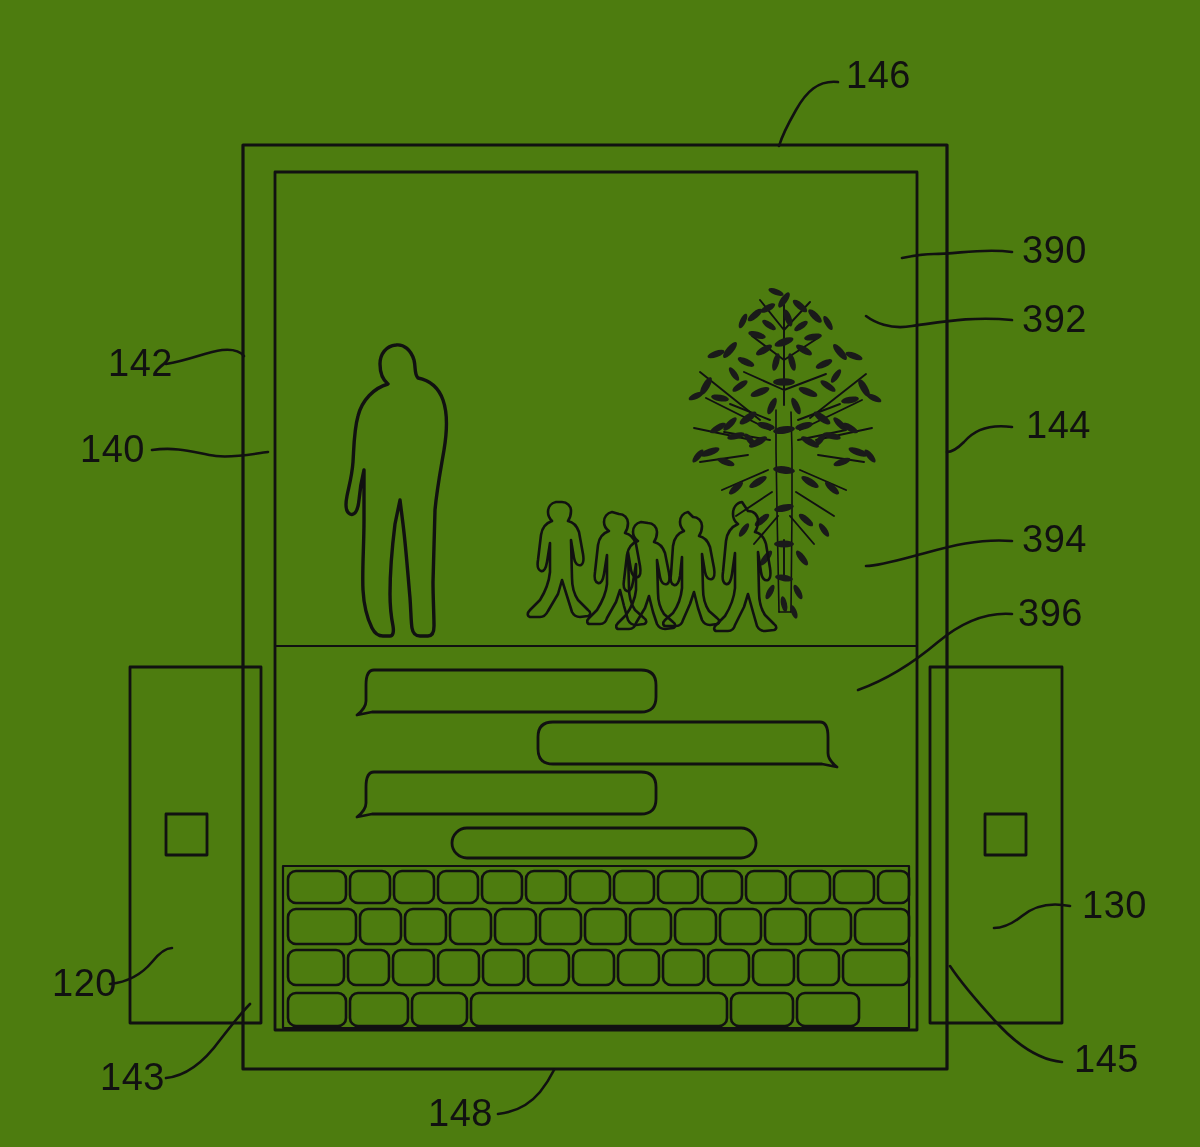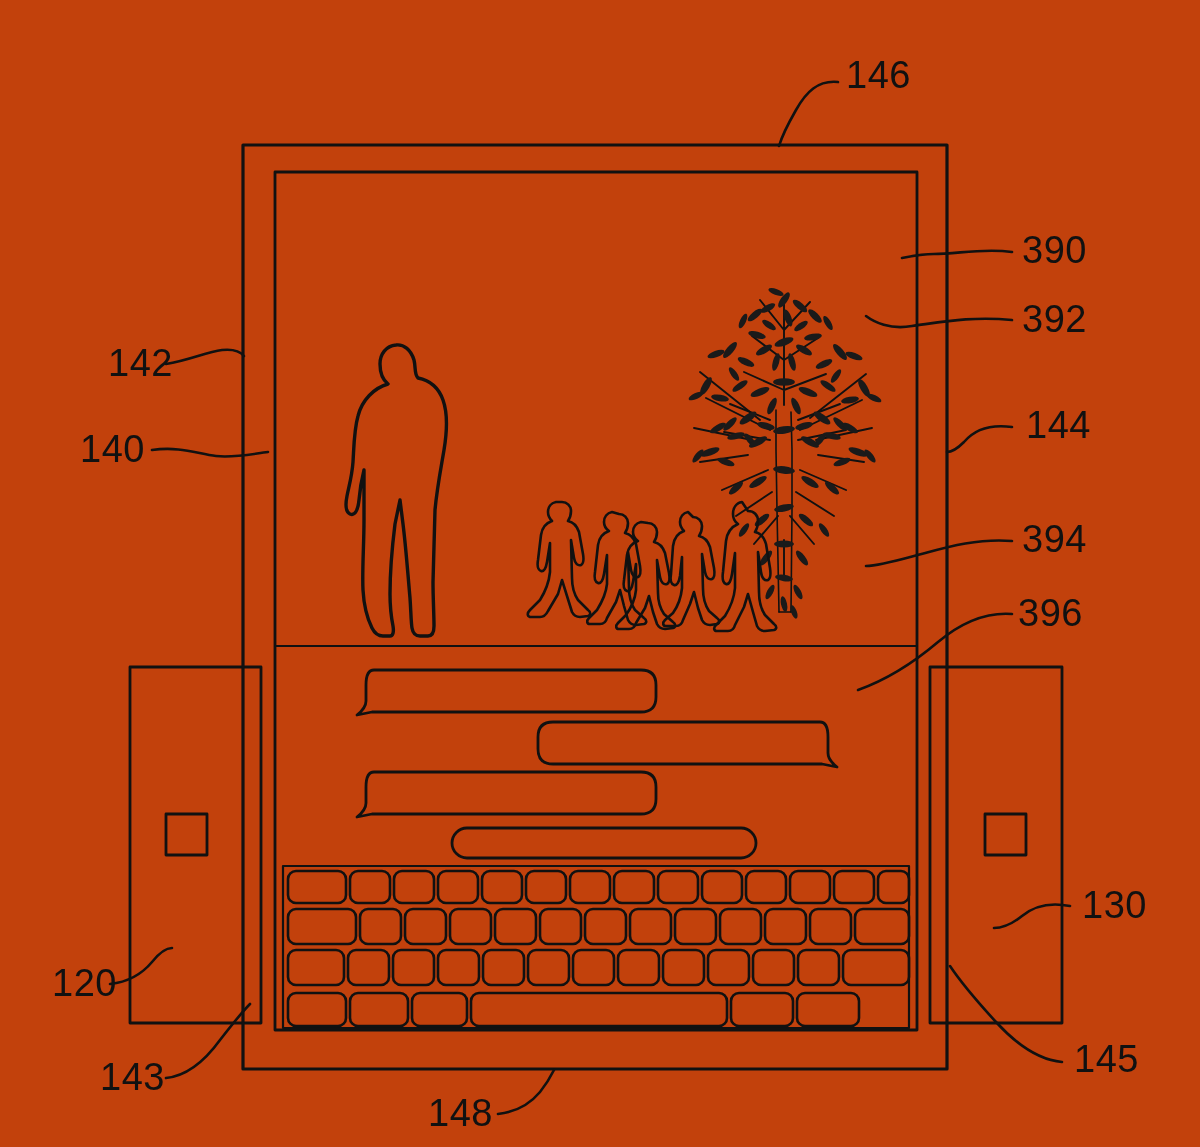--- a/index.html
+++ b/index.html
@@ -8,21 +8,21 @@
     padding: 0;
     background: #ffffff;
   }
   body {
     font-family: "Liberation Sans", sans-serif;
   }
   #figure-root {
     position: relative;
     width: 1200px;
     height: 1147px;
-    background: #c2410c;
+    background: #4d7c0f;
     overflow: hidden;
   }
   #figure-svg {
     position: absolute;
     left: 0;
     top: 0;
     width: 1200px;
     height: 1147px;
     display: block;
   }

